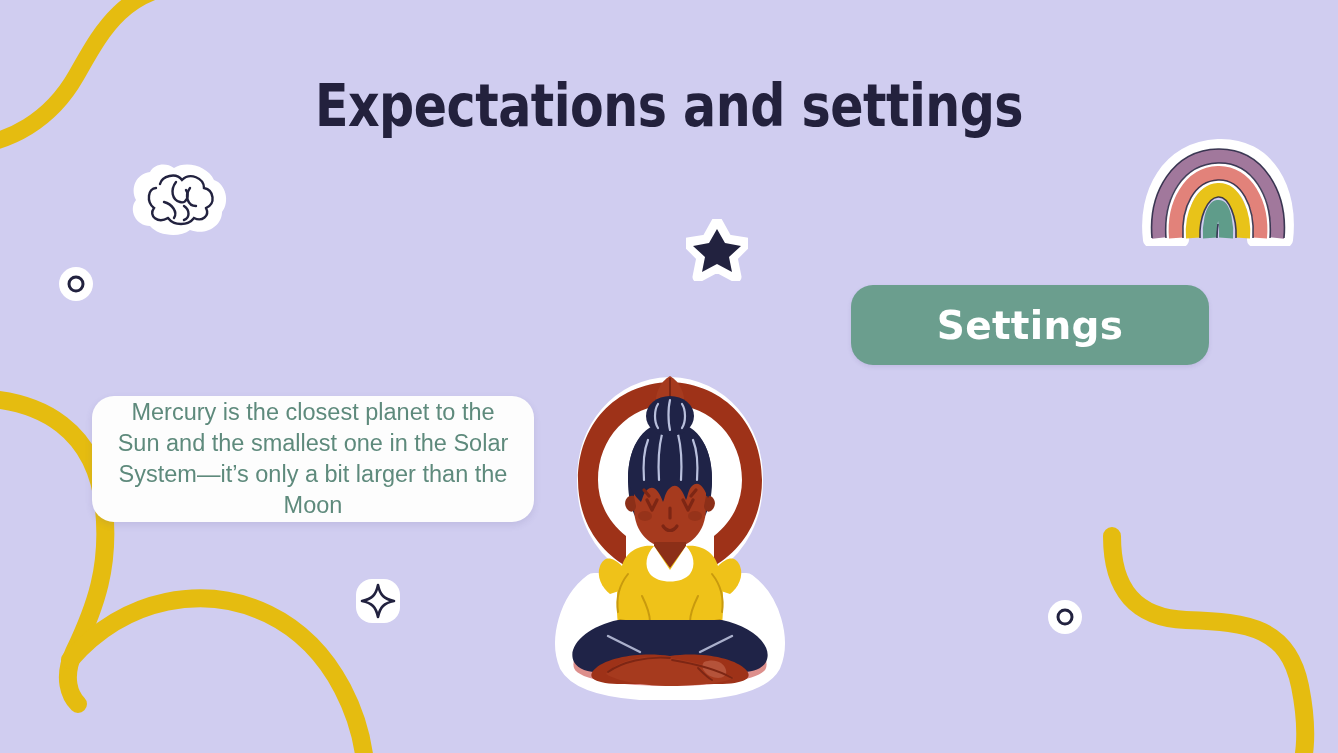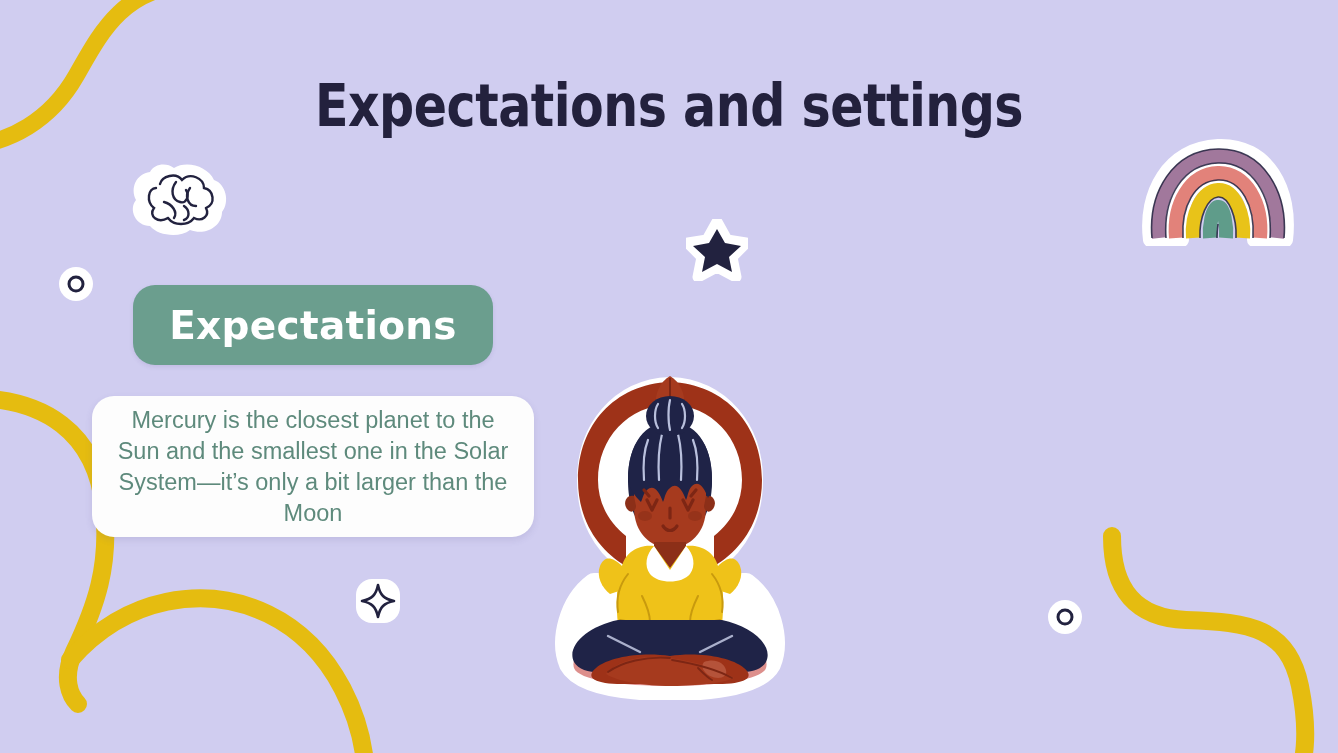--- a/index.html
+++ b/index.html
@@ -68,21 +68,21 @@
     align-items:center;
     justify-content:center;
     text-align:center;
     padding:16px 22px;
     color:#5e8a7c;
     font-size:23.5px;
     line-height:31px;
     box-shadow:0 3px 7px rgba(95,85,145,0.14);
   }
   .card p { width:100%; }
-  .card-left  { left:92px;  top:396px; width:442px; height:141px; }
+  .card-left  { left:92px;  top:396px; width:442px; height:126px; }
   .card-right { left:806px; top:396px; width:450px; height:141px; }
 
   
   .sticker { position:absolute; }
 
   
   .character { position:absolute; left:548px; top:368px; width:244px; height:332px; }
 </style>
 </head>
 <body>
@@ -143,27 +143,27 @@
 
   <svg class="sticker" style="left:57px; top:265px;" width="38" height="38" viewBox="0 0 38 38" xmlns="http://www.w3.org/2000/svg">
     <circle cx="19" cy="19" r="17" fill="#ffffff"></circle>
     <circle cx="19" cy="19" r="7" fill="none" stroke="#22223f" stroke-width="3"></circle>
   </svg>
   <svg class="sticker" style="left:1046px; top:598px;" width="38" height="38" viewBox="0 0 38 38" xmlns="http://www.w3.org/2000/svg">
     <circle cx="19" cy="19" r="17" fill="#ffffff"></circle>
     <circle cx="19" cy="19" r="7" fill="none" stroke="#22223f" stroke-width="3"></circle>
   </svg>
 
-  <div class="pill pill-left">
-    <span>Expectations</span>
-  </div>
   <div class="card card-left">
     <p>Mercury is the closest planet to the Sun and the smallest one in the Solar System—it’s only a bit larger than the Moon</p>
   </div>
 
+  <div class="pill pill-right">
+    <span>Settings</span>
+  </div>
 
   <svg class="character" viewBox="0 0 244 332" width="244" height="332" xmlns="http://www.w3.org/2000/svg">
 
     <g stroke="#ffffff" stroke-width="22" stroke-linejoin="round" stroke-linecap="round" fill="#ffffff">
 
       <path d="M122 20 C72 22 40 62 40 112 C40 150 56 176 78 192
                L78 225 L166 225 L166 192 C188 176 204 150 204 112 C204 62 172 22 122 20 Z"></path>
 
       <path d="M46 216 C22 234 12 272 22 296 C34 318 86 322 122 322 C158 322 210 318 222 296 C232 272 222 234 198 216 Z"></path>
     </g>

